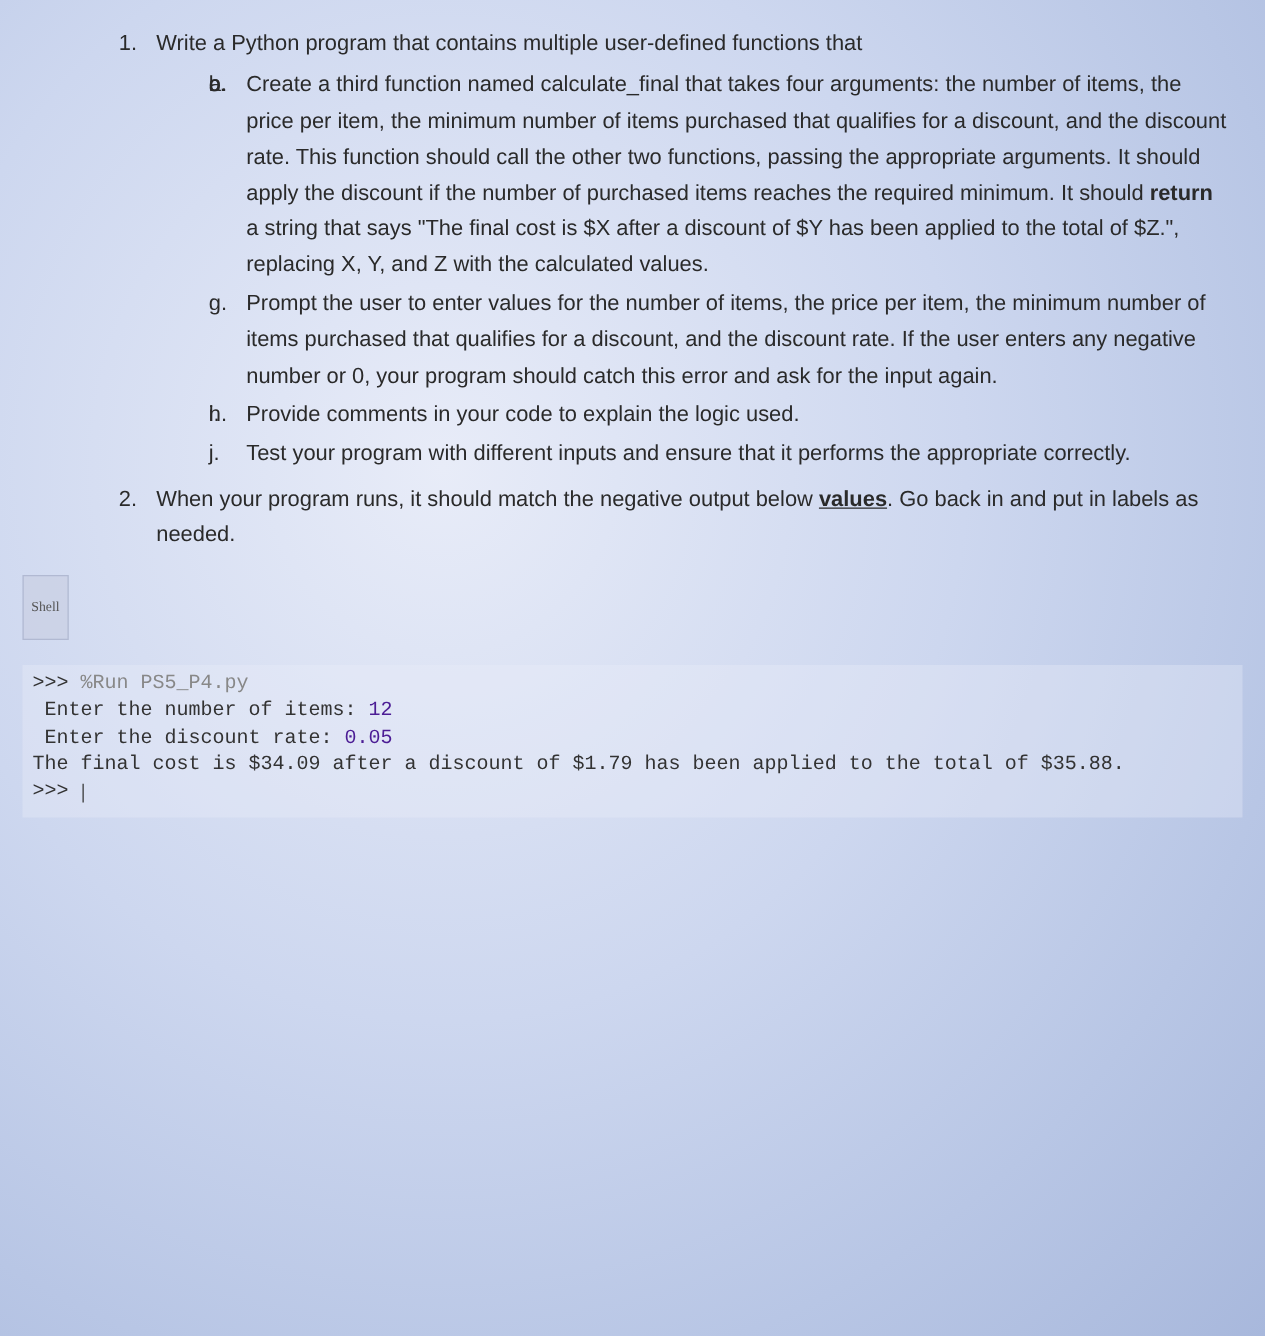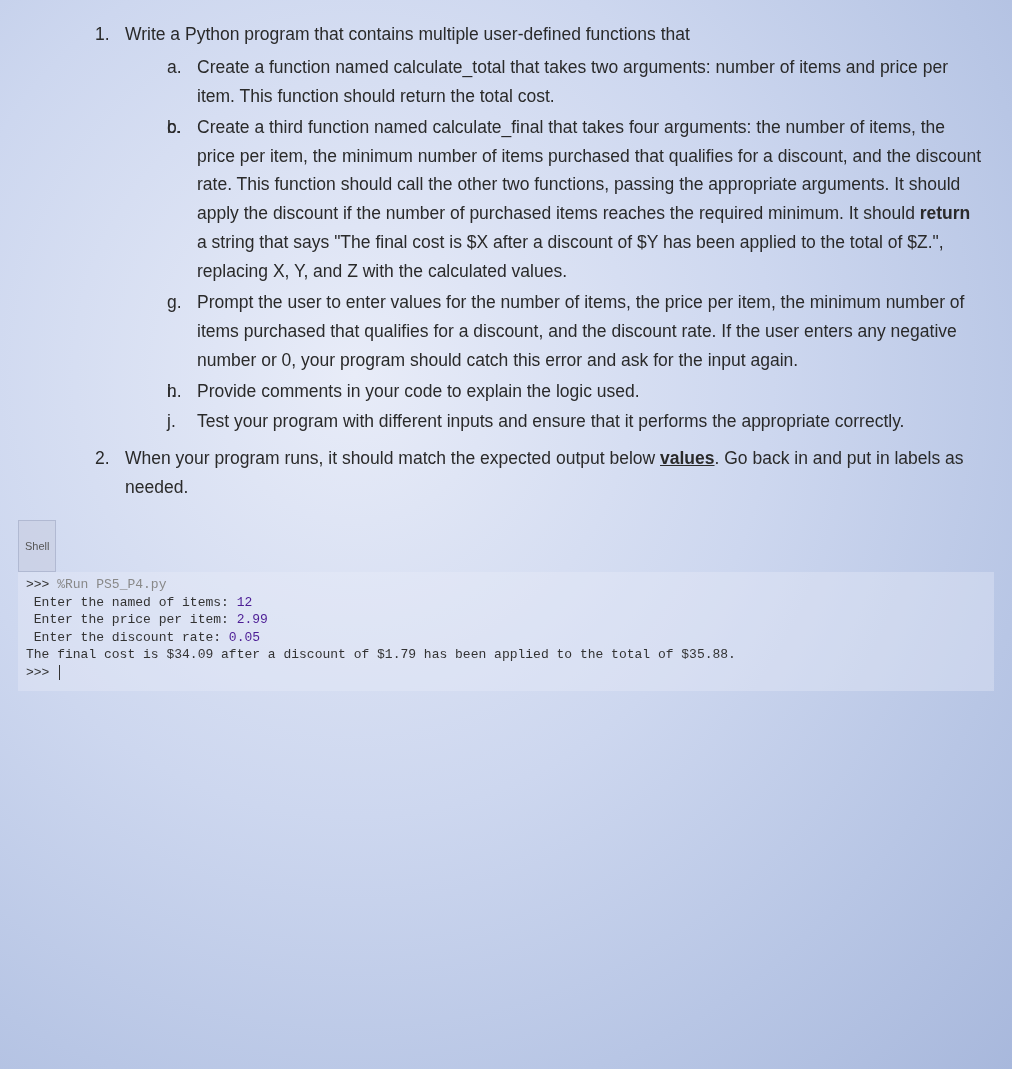--- a/index.html
+++ b/index.html
@@ -45,27 +45,28 @@
       margin-left: -12px;
       margin-right: -12px;
     }
     .shell-label {
       font-size: 11px;
       color: #555;
       padding: 16px 6px;
       background: rgba(200,205,225,0.6);
       border: 1px solid rgba(150,160,190,0.5);
       display: inline-block;
-      margin-bottom: 0;
+      margin-bottom: 20px;
+      font-family: Liberation Serif, serif;
     }
     .shell-box {
       background: rgba(235,238,250,0.35);
       padding: 4px 8px 10px 8px;
       font-family: "Courier New", Courier, monospace;
-      font-size: 13px;
+      font-size: 16px;
       line-height: 1.35;
       color: #333;
     }
     .shell-prompt { color: #333; }
     .shell-cmd { color: #888; }
     .shell-input { color: #4c1d95; }
     .shell-line { white-space: pre-wrap; }
     .cursor {
       display: inline-block;
       width: 1px;
@@ -82,21 +83,20 @@
 
   <div class="num-item">
     <span class="num-marker">1.</span>
     <div>
       <span>Write a Python program that contains multiple user-defined functions that</span><br>
     </div>
 
     <div class="alpha-list">
       <div class="alpha-item">
         <span class="alpha-marker">a.</span>
-        <span>Create a function named calculate_total that takes two arguments: number of items and price per item. This function should return the total cost.</span>
       </div>
       <div class="alpha-item">
         <span class="alpha-marker">b.</span>
       </div>
       <div class="alpha-item">
         <span class="alpha-marker">c.</span>
         <span>Create a third function named calculate_final that takes four arguments: the number of items, the price per item, the minimum number of items purchased that qualifies for a discount, and the discount rate. This function should call the other two functions, passing the appropriate arguments. It should apply the discount if the number of purchased items reaches the required minimum. It should </span><span class="bold">return</span><span> a string that says "The final cost is $X after a discount of $Y has been applied to the total of $Z.", replacing X, Y, and Z with the calculated values.</span>
       </div>
       <div class="alpha-item">
         <span class="alpha-marker">g.</span>
@@ -111,30 +111,29 @@
       </div>
       <div class="alpha-item">
         <span class="alpha-marker">j.</span>
         <span>Test your program with different inputs and ensure that it performs the appropriate correctly.</span>
       </div>
     </div>
   </div>
 
   <div class="num-item">
     <span class="num-marker">2.</span>
-    <span>When your program runs, it should match the expected output below </span><span class="bold underline">values</span><span>. Go back in and put in labels as needed.</span>
+    <span>When your program runs, it should match the negative output below </span><span class="bold underline">values</span><span>. Go back in and put in labels as needed.</span>
   </div>
 
 </div>
 
 <div class="shell-section">
   <div class="shell-label">Shell</div>
   <div class="shell-box">
     <div class="shell-line"><span class="shell-prompt">&gt;&gt;&gt;</span> <span class="shell-cmd">%Run PS5_P4.py</span></div>
     <div id="shell-io">
-        <div class="shell-line"><span> Enter the named of items: </span><span class="shell-input">12</span></div>
-        <div class="shell-line"><span> Enter the price per item: </span><span class="shell-input">2.99</span></div>
+        <div class="shell-line"><span> Enter the number of items: </span><span class="shell-input">12</span></div>
         <div class="shell-line"><span> Enter the discount rate: </span><span class="shell-input">0.05</span></div>
       </div>
     <div class="shell-line">The final cost is $34.09 after a discount of $1.79 has been applied to the total of $35.88.</div>
     <div class="shell-line"><span class="shell-prompt">&gt;&gt;&gt;</span> <span class="cursor"></span></div>
   </div>
 </div>
 
 </body></html>

